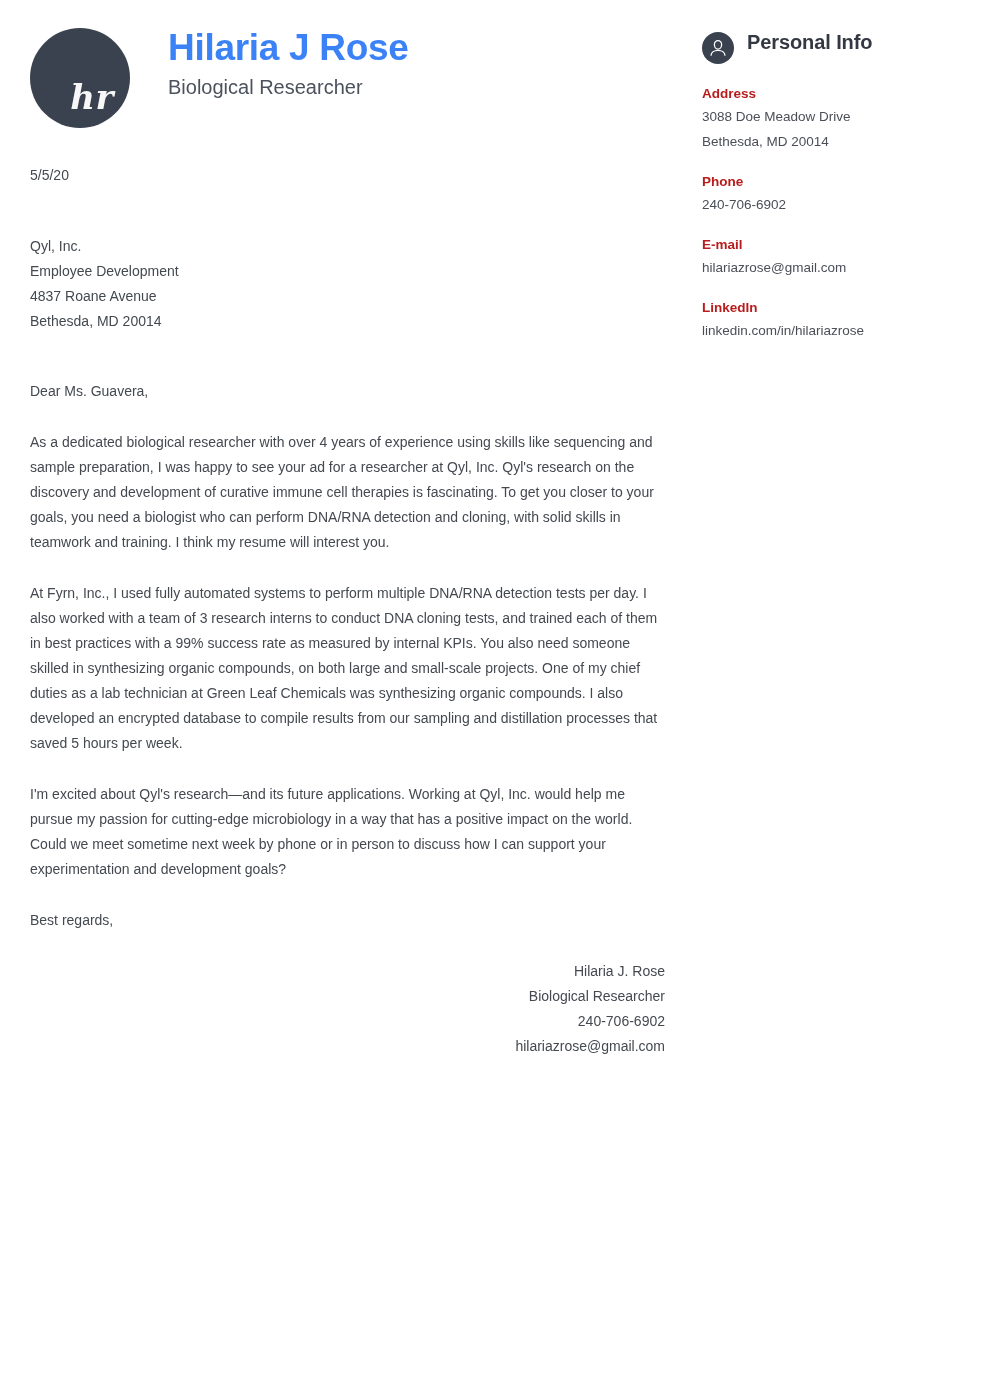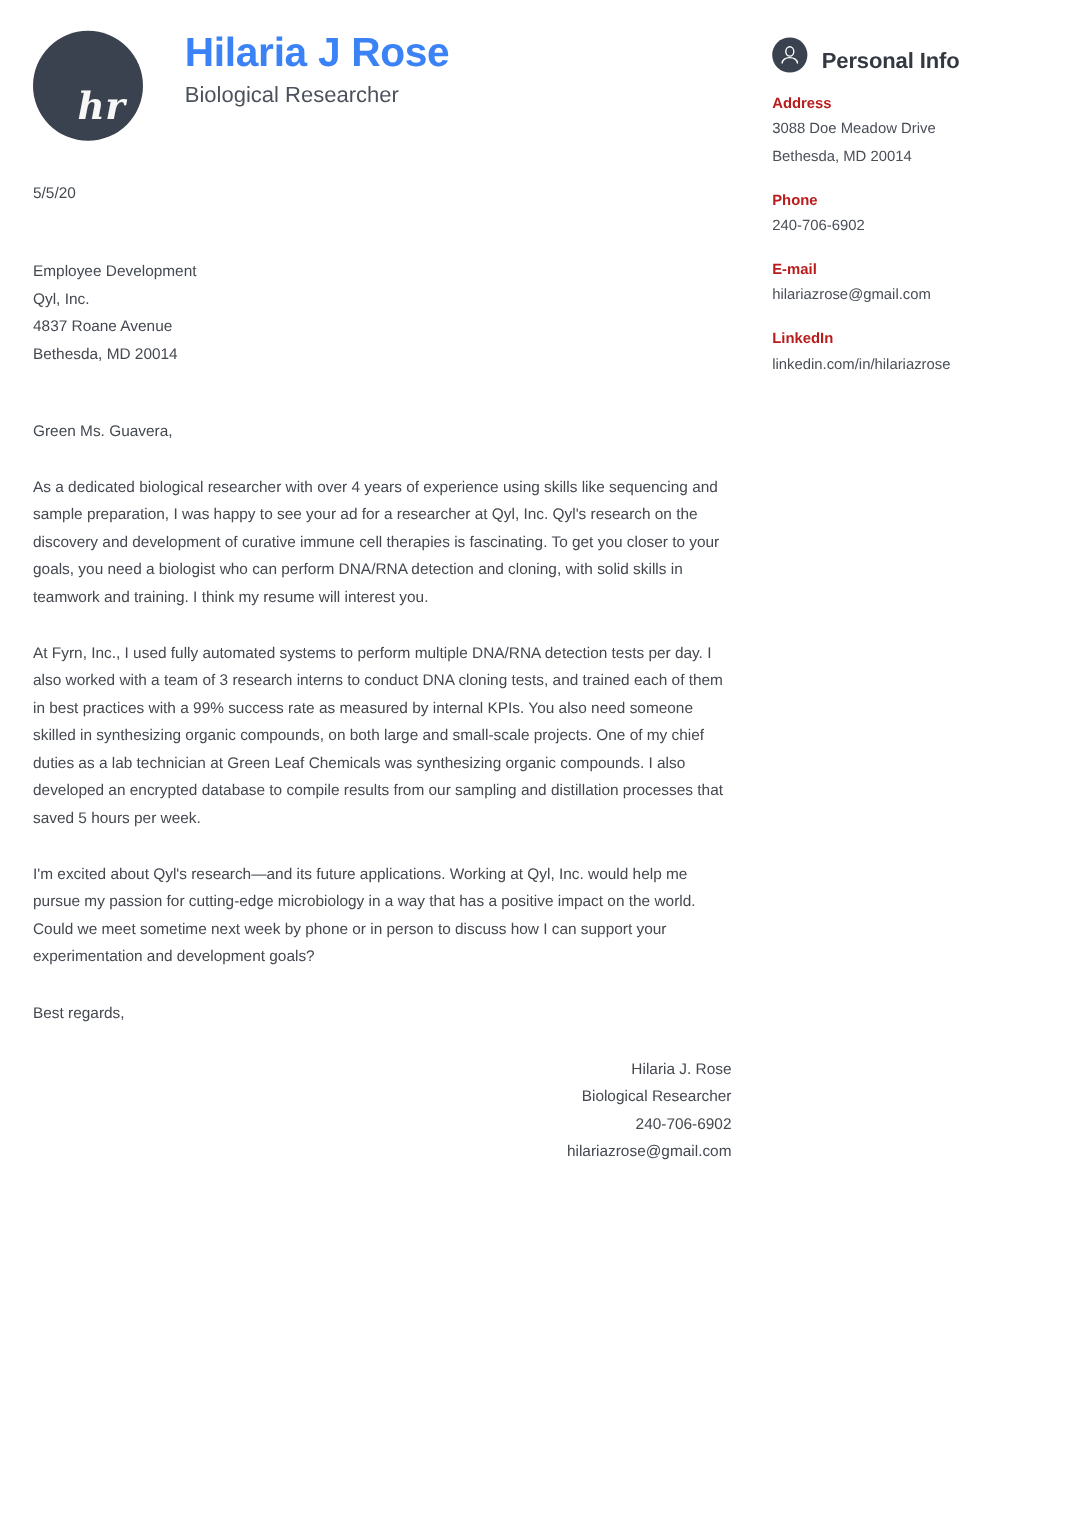--- a/index.html
+++ b/index.html
@@ -122,21 +122,21 @@
 
   
   .sidebar {
     position: absolute;
     left: 702px;
     top: 32px;
     width: 260px;
   }
   .sidebar-head {
     display: flex;
-    align-items: flex-end;
+    align-items: flex-start;
     height: 34px;
   }
   .person-badge {
     width: 32px;
     height: 32px;
     border-radius: 50%;
     background: #3b424f;
     flex: 0 0 32px;
     display: flex;
     align-items: center;
@@ -180,27 +180,27 @@
       </div>
       <div class="identity">
         <h1 class="name">Hilaria J Rose</h1>
         <div class="job-title">Biological Researcher</div>
       </div>
     </div>
 
     <div class="date">5/5/20</div>
 
     <div class="recipient">
+      <div>Qyl, Inc.</div>
       <div>Employee Development</div>
-      <div>Qyl, Inc.</div>
       <div>4837 Roane Avenue</div>
       <div>Bethesda, MD 20014</div>
     </div>
 
-    <div class="salutation">Green Ms. Guavera,</div>
+    <div class="salutation">Dear Ms. Guavera,</div>
 
     <p class="body-para">As a dedicated biological researcher with over 4 years of experience using skills like sequencing and sample preparation, I was happy to see your ad for a researcher at Qyl, Inc. Qyl's research on the discovery and development of curative immune cell therapies is fascinating. To get you closer to your goals, you need a biologist who can perform DNA/RNA detection and cloning, with solid skills in teamwork and training. I think my resume will interest you.</p>
 
     <p class="body-para">At Fyrn, Inc., I used fully automated systems to perform multiple DNA/RNA detection tests per day. I also worked with a team of 3 research interns to conduct DNA cloning tests, and trained each of them in best practices with a 99% success rate as measured by internal KPIs. You also need someone skilled in synthesizing organic compounds, on both large and small-scale projects. One of my chief duties as a lab technician at Green Leaf Chemicals was synthesizing organic compounds. I also developed an encrypted database to compile results from our sampling and distillation processes that saved 5 hours per week.</p>
 
     <p class="body-para">I'm excited about Qyl's research—and its future applications. Working at Qyl, Inc. would help me pursue my passion for cutting-edge microbiology in a way that has a positive impact on the world. Could we meet sometime next week by phone or in person to discuss how I can support your experimentation and development goals?</p>
 
     <div class="closing">Best regards,</div>
 
     <div class="signature">

